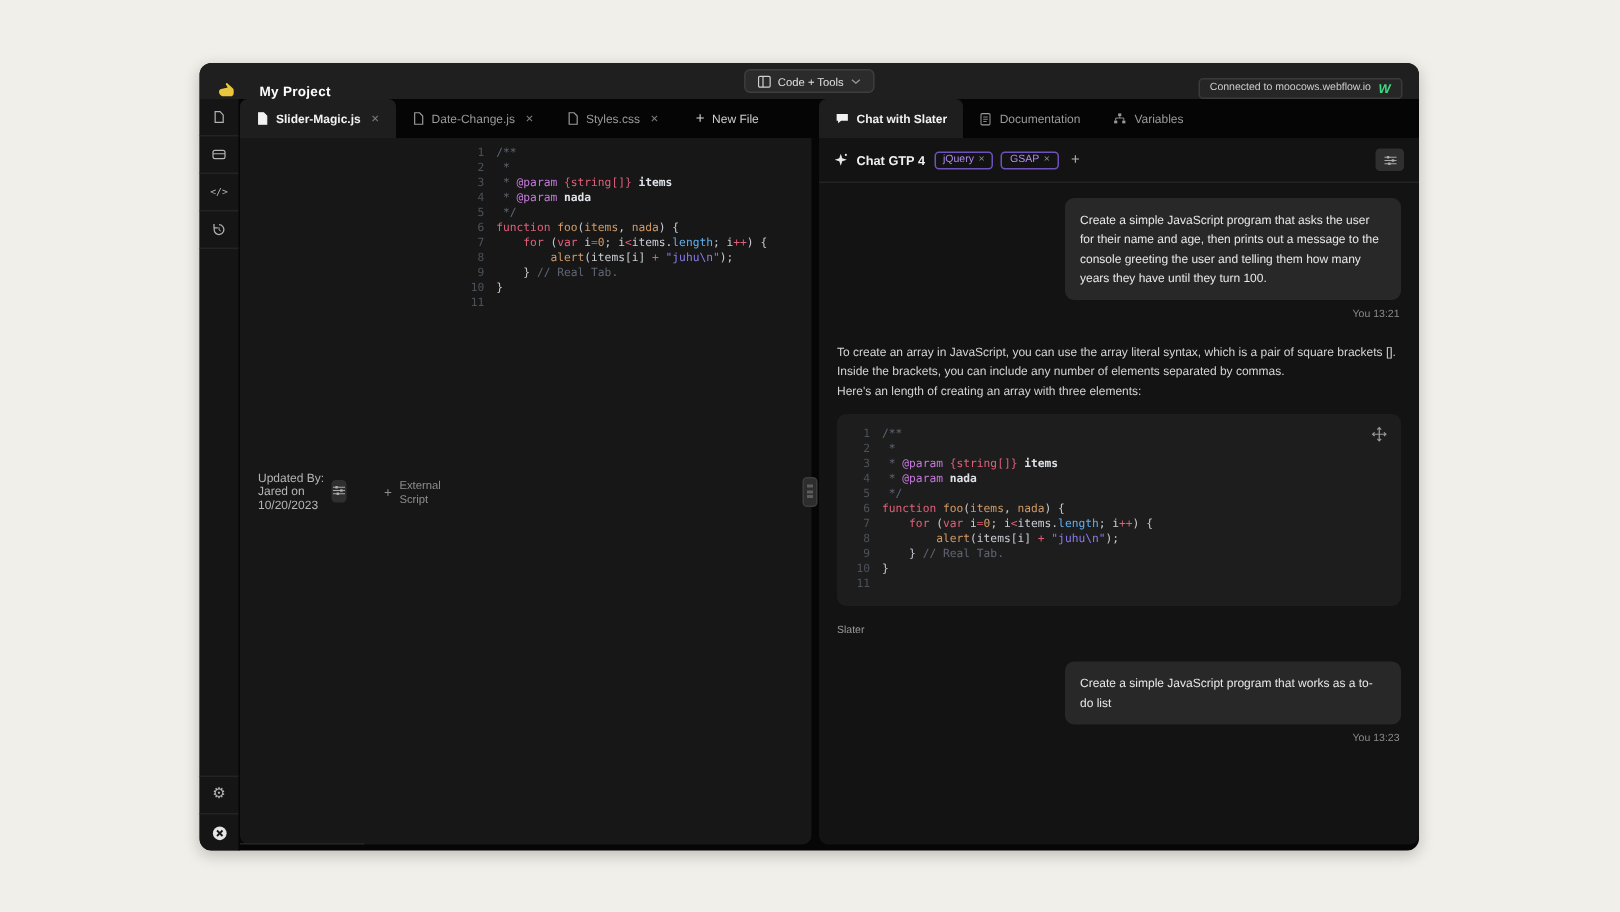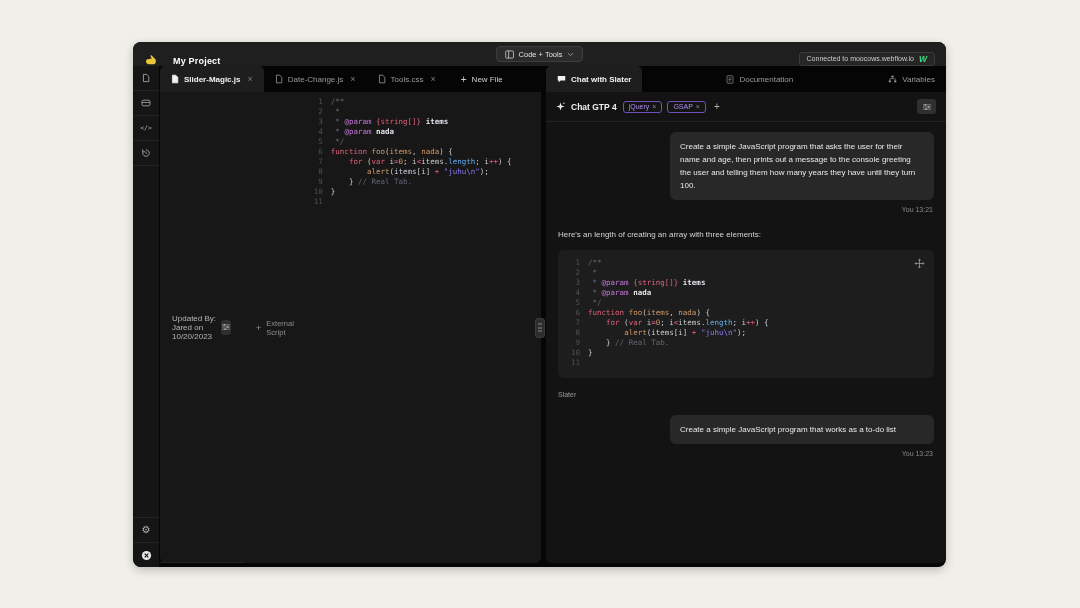--- a/index.html
+++ b/index.html
@@ -34,21 +34,21 @@
 
   .main { flex:1; display:flex; flex-direction:column; min-width:0; }
   .tabband { flex:0 0 26px; display:flex; background:#050505; }
   .left-tabs { width:381px; flex:0 0 381px; display:flex; }
   .tab { display:flex; align-items:center; gap:5px; padding:0 11px; font-size:8px; color:#9a9a9a; cursor:pointer; }
   .tab.active { background:#1e1e1e; color:#f2f2f2; font-weight:bold; border-radius:5px 5px 0 0; }
   .tab .close { color:#7d7d7d; font-size:9px; font-weight:normal; margin-left:2px; }
   .newfile { display:flex; align-items:center; gap:5px; padding:0 14px; color:#cfcfcf; font-size:8px; cursor:pointer; }
   .newfile .plus { font-size:10px; color:#cfcfcf; }
   .band-gap { flex:0 0 5px; }
-  .right-tabs { flex:1; display:flex;justify-content:space-between; }
+  .right-tabs { flex:1; display:flex; }
 
   .content-row { flex:1; display:flex; min-height:0; position:relative; padding-bottom:4px; }
   .editor { flex:0 0 381px; width:381px; background:#171717; border-radius:0 0 6px 6px;
     display:flex; min-height:0; }
   .divider { flex:0 0 5px; position:relative; }
   .handle { position:absolute; left:-6px; top:50%; transform:translateY(-50%); width:10px; height:20px;
     background:#2d2d2d; border:1px solid #3c3c3c; border-radius:3px; display:flex; flex-direction:column;
     gap:1.5px; align-items:center; justify-content:center; cursor:col-resize; z-index:3; }
   .handle i { width:3.5px; height:2px; background:#5c5c5c; }
 
@@ -75,21 +75,21 @@
   .rightpanel { flex:1; background:#131313; border-radius:0 0 6px 6px; display:flex; flex-direction:column; min-width:0; }
   .chat-header { flex:0 0 30px; display:flex; align-items:center; gap:6px; padding:0 10px; border-bottom:1px solid #232323; }
   .model { font-size:8.5px; font-weight:bold; color:#f0f0f0; }
   .pill { display:flex; align-items:center; gap:3px; border:1px solid #6f52b8; color:#b08cf0;
     border-radius:3px; padding:1.5px 5px; font-size:7px; cursor:pointer; }
   .pill .x { color:#8f8f8f; }
   .add { color:#b0b0b0; font-size:10px; cursor:pointer; margin-left:2px; }
   .chat-header .icon-btn { margin-left:auto; }
 
   .messages { flex:1; display:flex; flex-direction:column; padding:10px 12px; min-height:0; overflow:hidden; }
-  .msg-user { align-self:flex-end; width:264px; background:#282828; border-radius:6px; padding:8px 10px;
+  .msg-user { align-self:flex-end; width:224px; background:#282828; border-radius:6px; padding:8px 10px;
     font-size:8px; line-height:13px; color:#e8e8e8; }
   .meta { align-self:flex-end; font-size:7px; color:#8a8a8a; margin:6px 1px 0; }
   .reply { font-size:8px; line-height:13px; color:#d4d4d4; margin-top:15px; }
   .codeblock { margin-top:9px; background:#1d1d1d; border-radius:6px; padding:8px 6px 10px; position:relative; }
   .codeblock .code { padding-top:0; }
   .moveicon { position:absolute; right:9px; top:8px; color:#9a9a9a; cursor:pointer; }
   .sender { font-size:7px; color:#9a9a9a; margin-top:13px; }
   .msg-user.second { margin-top:17px; }
 
   .inputbar { flex:0 0 31px; display:flex; align-items:center; gap:8px; padding:0 8px;
@@ -200,21 +200,21 @@
               </span>
               <span>Date-Change.js</span>
               <span class="close">×</span>
             </div>
             <div class="tab">
               <span>
                 <svg width="8" height="10" viewBox="0 0 10 12">
                   <path d="M1.8 1.2h4.1l2.6 2.8v6.8H1.8z" fill="none" stroke="currentColor" stroke-width="1"></path>
                 </svg>
               </span>
-              <span>Tools.css</span>
+              <span>Styles.css</span>
               <span class="close">×</span>
             </div>
             <div class="newfile">
               <span class="plus">+</span>
               <span>New File</span>
             </div>
           </div>
         <div class="band-gap"></div>
         <div class="right-tabs">
             <div class="tab active">
@@ -354,20 +354,21 @@
                   </svg>
               </span>
             </span>
           </div>
 
           <div class="messages">
             <div class="msg-user">Create a simple JavaScript program that asks the user for their name and age, then prints out a message to the console greeting the user and telling them how many years they have until they turn 100.</div>
             <div class="meta">You 13:21</div>
 
             <div class="reply">
+              <div>To create an array in JavaScript, you can use the array literal syntax, which is a pair of square brackets []. Inside the brackets, you can include any number of elements separated by commas.</div>
               <div>Here's an length of creating an array with three elements:</div>
             </div>
 
             <div class="codeblock">
               <span class="moveicon">
                 <svg width="11" height="11" viewBox="0 0 12 12" stroke="currentColor" stroke-width="0.9" fill="none">
                     <path d="M6 1.2v9.6M1.2 6h9.6"></path>
                     <path d="M4.6 2.6L6 1.2l1.4 1.4M4.6 9.4L6 10.8l1.4-1.4M2.6 4.6L1.2 6l1.4 1.4M9.4 4.6L10.8 6 9.4 7.4"></path>
                   </svg>
               </span>

